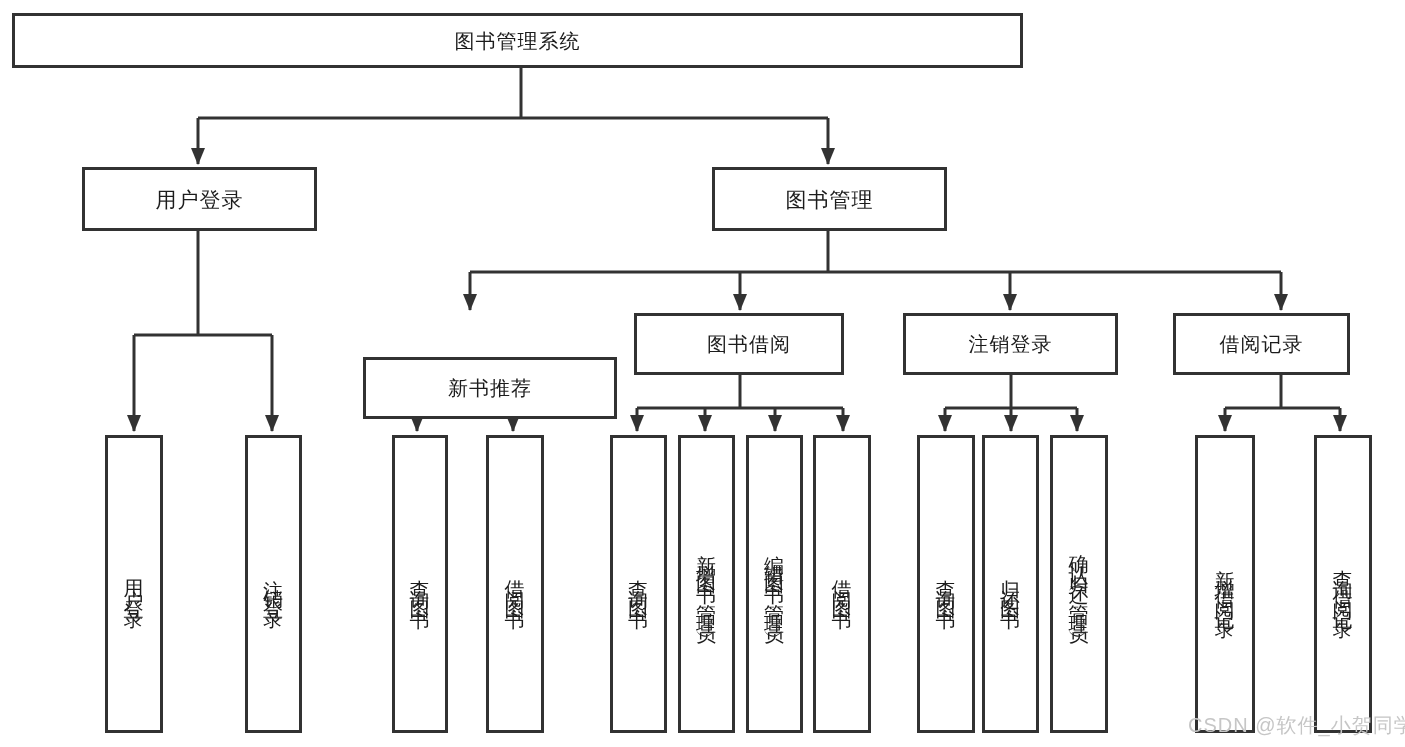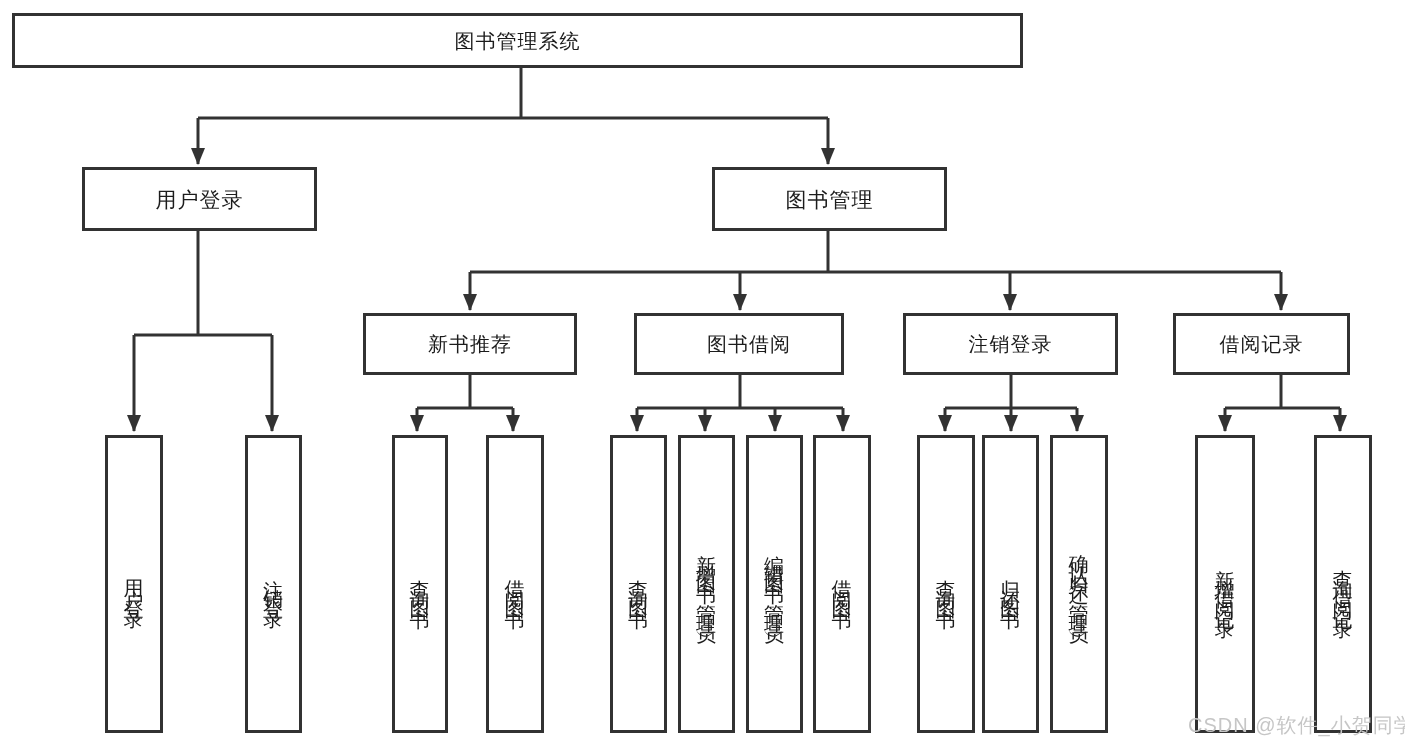--- a/index.html
+++ b/index.html
@@ -28,21 +28,21 @@
     text-align: left;
     font-size: 20px;
     letter-spacing: 1px;
     line-height: 1;
   }
   .root  { left: 12px;  top: 13px;  width: 1011px; height: 55px; }
   .lvl2  { top: 167px;  height: 64px; width: 235px; font-size: 21px; }
   .l2-a  { left: 82px; }
   .l2-b  { left: 712px; }
   .lvl3  { top: 313px;  height: 62px; }
-  .g0    { left: 363px;  width: 214px; }
+  .g0    { left: 363px;  width: 254px; margin-top: 44px; }
   .g1    { left: 634px;  width: 210px; padding-left: 20px; }
   .g2    { left: 903px;  width: 215px; }
   .g3    { left: 1173px; width: 177px; }
   .leaf {
     top: 435px;
     height: 298px;
     writing-mode: vertical-rl;
     text-orientation: mixed;
     letter-spacing: 10px;
     font-size: 20px;

